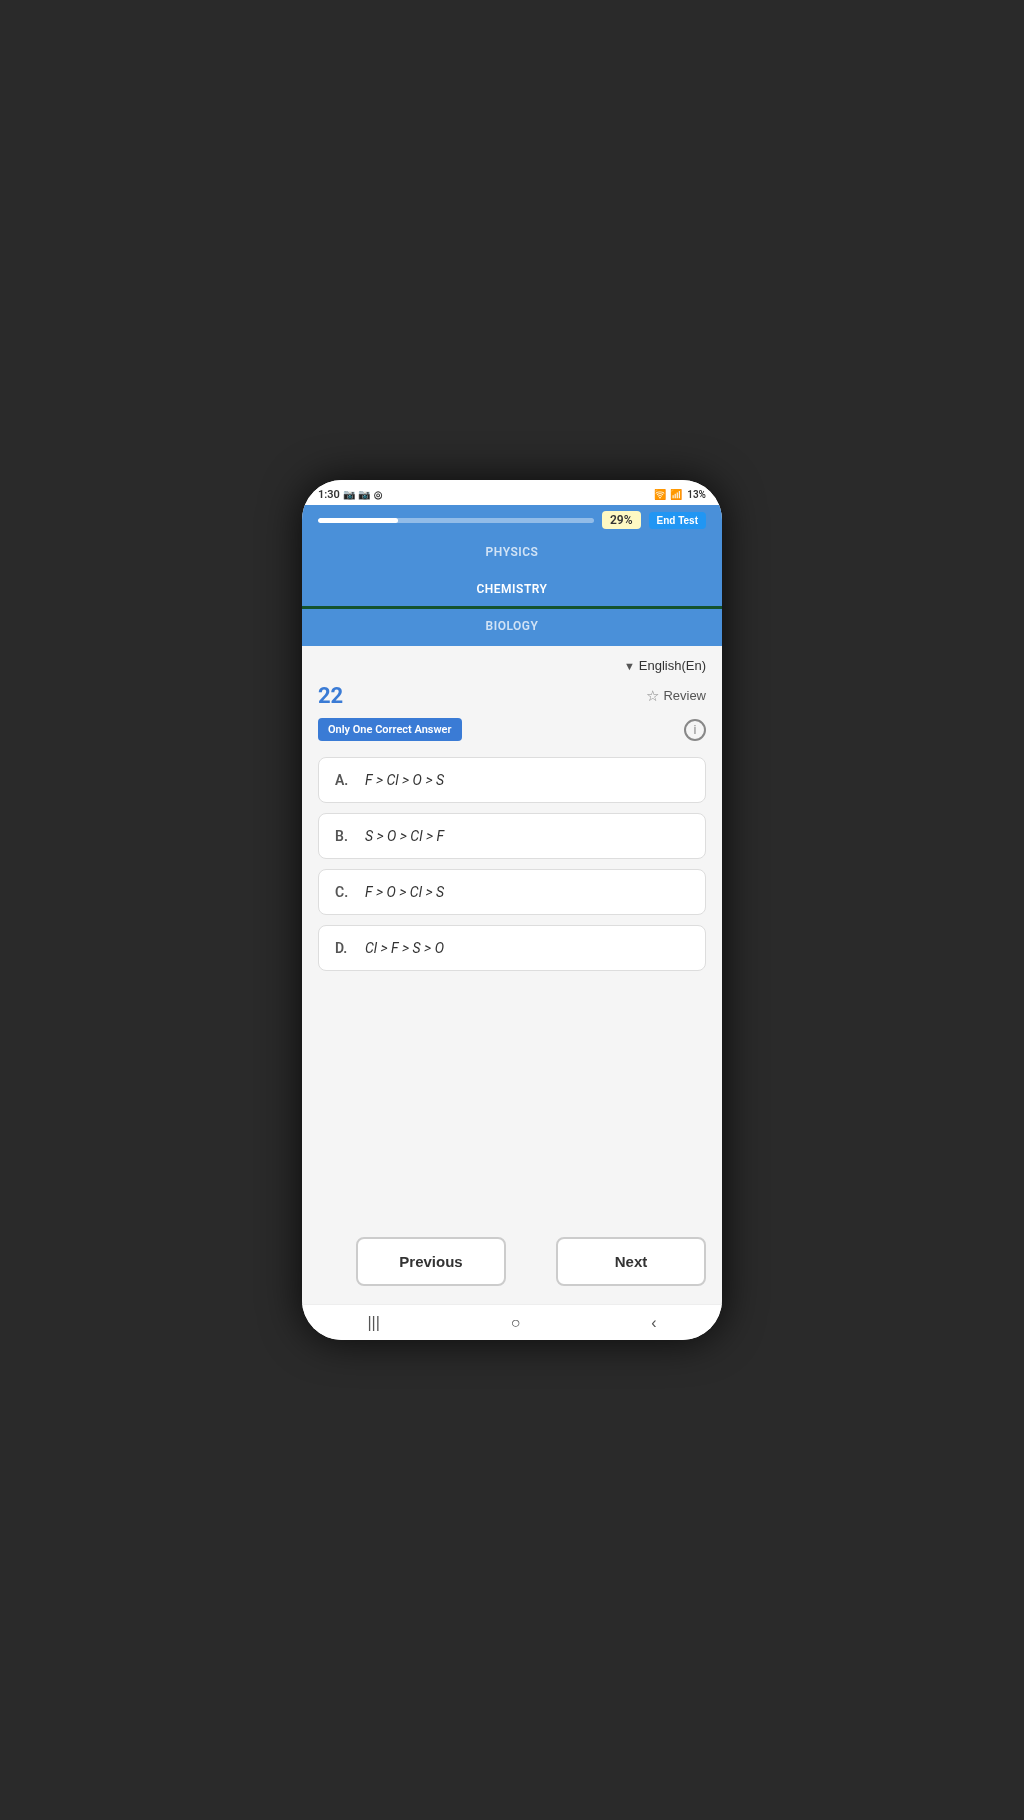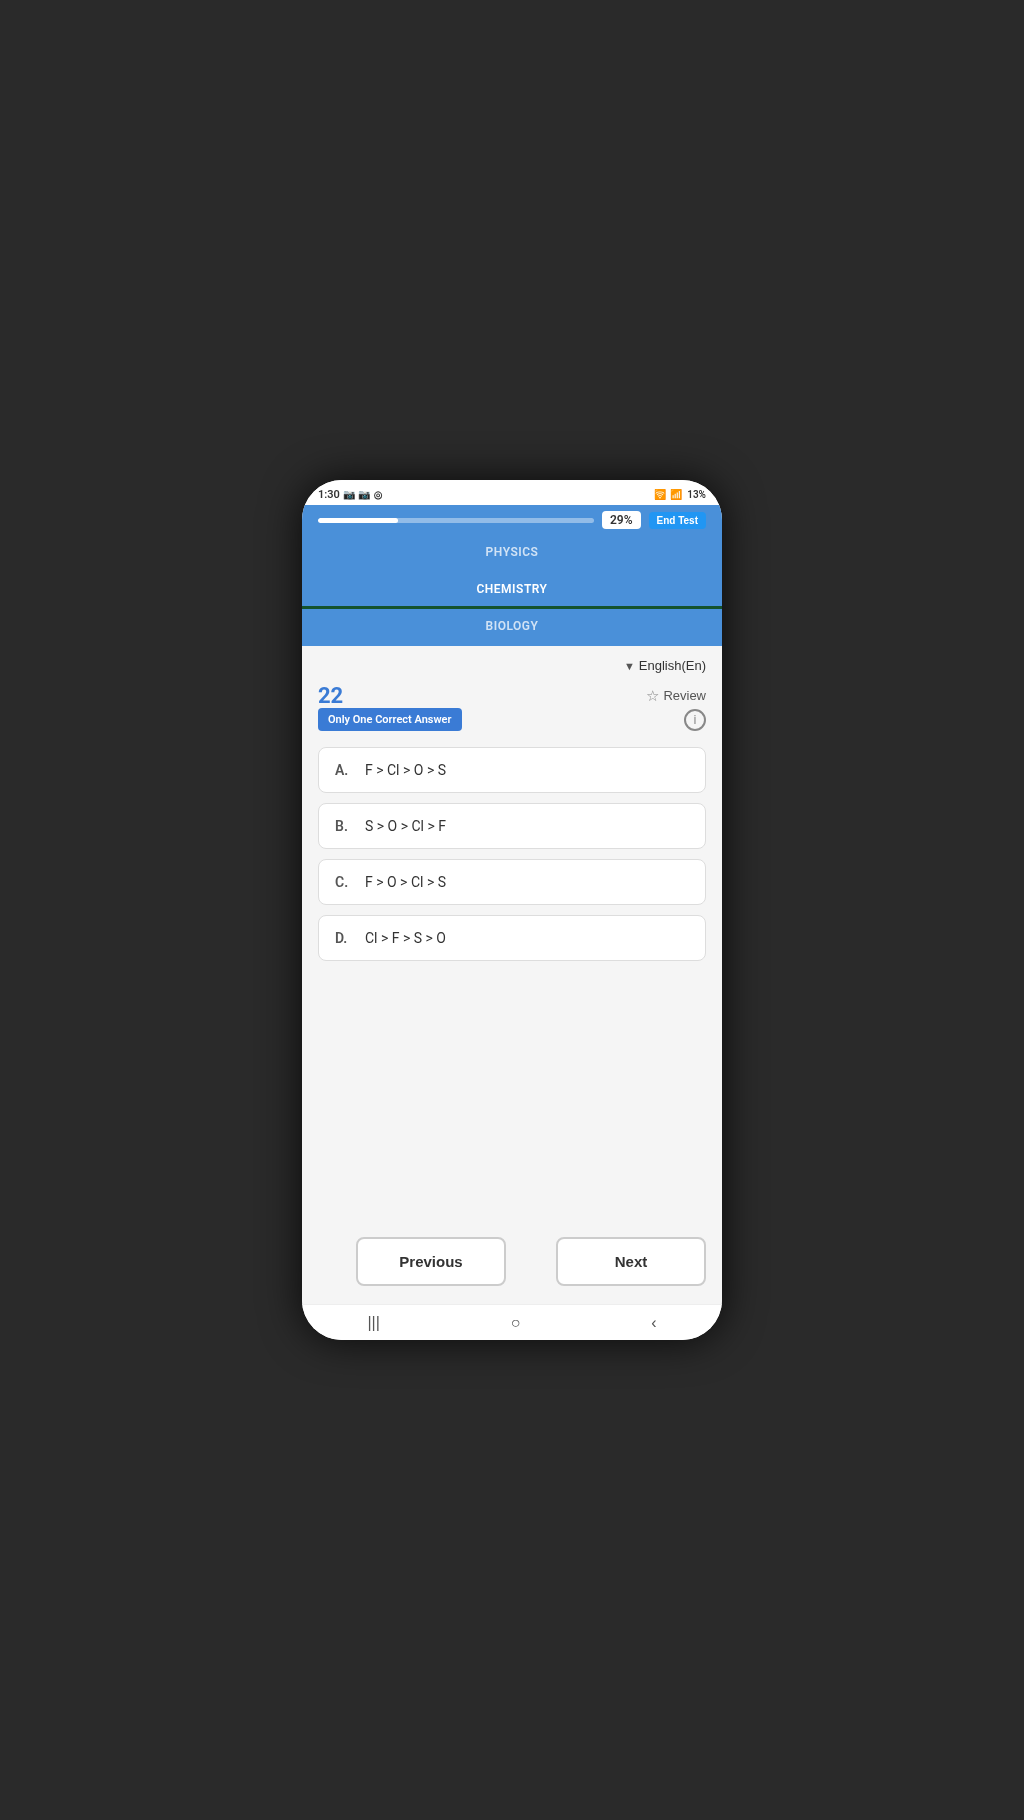--- a/index.html
+++ b/index.html
@@ -89,21 +89,21 @@
     .progress-bar-fill {
       height: 100%;
       background: #fff;
       border-radius: 3px;
     }
 
     .progress-label {
       color: #333;
       font-size: 12px;
       font-weight: 600;
-      background: #ffffff;
+      background: #fef9c3;
       padding: 2px 8px;
       border-radius: 4px;
     }
 
     .end-test-btn {
       background: #2196F3;
       color: #fff;
       font-size: 10px;
       font-weight: 600;
       padding: 3px 8px;
@@ -170,20 +170,21 @@
     .chevron-down {
       font-size: 11px;
       color: #555;
     }
 
     
     .question-header {
       display: flex;
       justify-content: space-between;
       align-items: center;
+      margin-bottom: 10px;
     }
 
     .question-number {
       font-size: 22px;
       font-weight: 700;
       color: #3a7bd5;
     }
 
     .review-btn {
       display: flex;
@@ -262,20 +263,21 @@
 
     .option-label {
       font-weight: 600;
       color: #555;
       min-width: 18px;
     }
 
     .option-text {
       font-size: 14px;
       color: #333;
+      font-style: italic;
     }
 
     
     .nav-buttons {
       display: flex;
       gap: 12px;
       padding: 10px 0 6px;
       margin-top: auto;
     }
 

